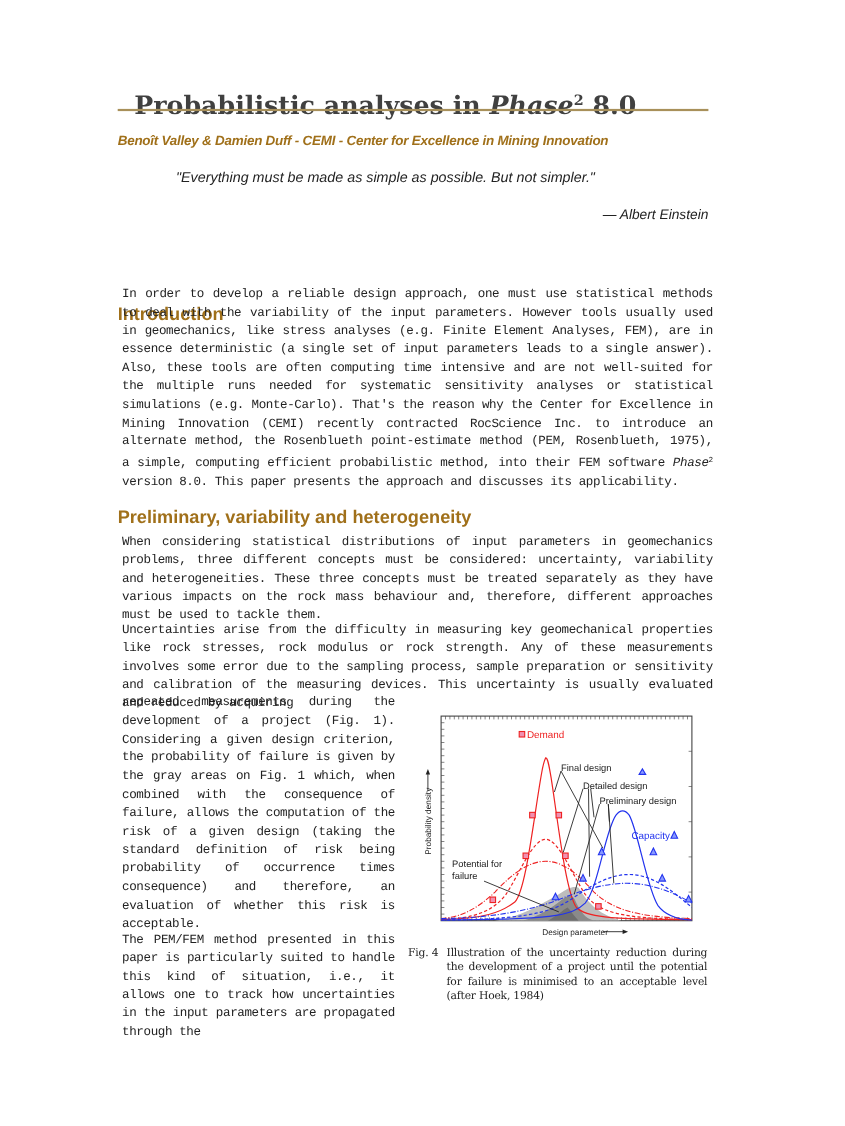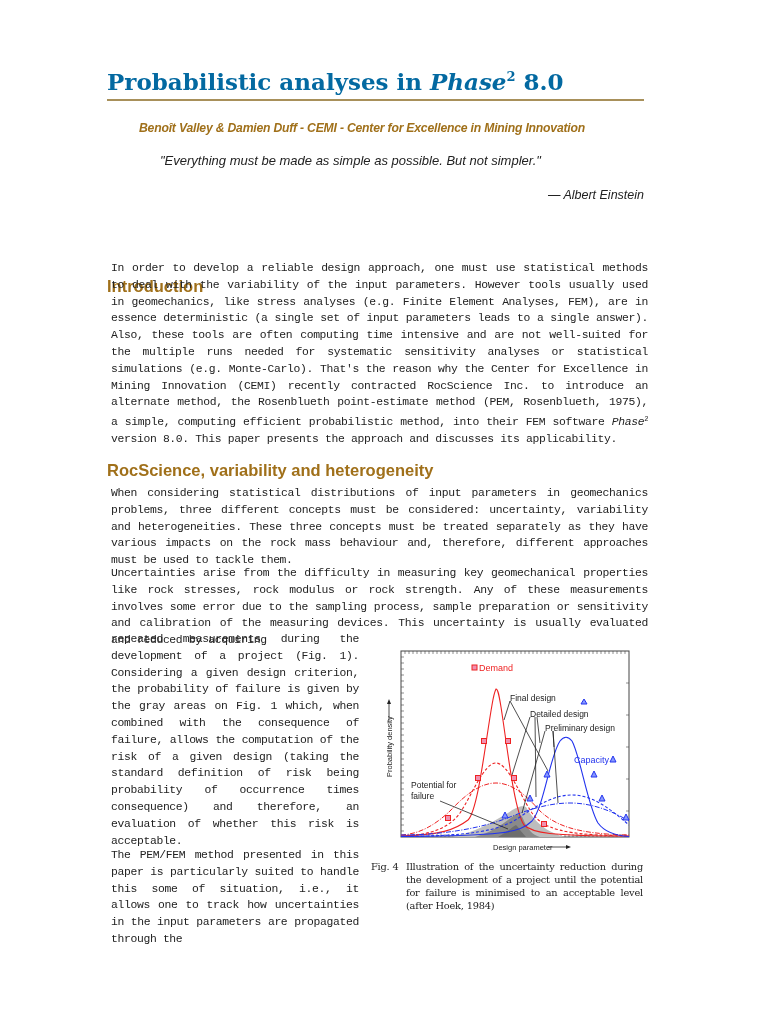--- a/index.html
+++ b/index.html
@@ -1,28 +1,28 @@
 <!DOCTYPE html>
 <html><head>
   <meta charset="utf-8">
   <style>
     html, body { margin: 0; padding: 0; background: #ffffff; }
     body { width: 768px; height: 1024px; position: relative; overflow: hidden; color: #222; }
     .title {
-      position: absolute; left: 107px; top: 68px; margin: 0;
+      position: absolute; left: 107px; top: 68px; margin: 15px;
       font-family: "DejaVu Serif", serif; font-weight: bold; font-size: 23px;
-      color: #0369a1; letter-spacing: 0px; white-space: nowrap;
+      color: #404040; letter-spacing: 0px; white-space: nowrap;
     }
     .title .it { font-style: italic; }
     .title sup { font-size: 13px; vertical-align: 9px; }
     .rule { position: absolute; left: 107px; top: 99px; width: 537px; height: 2px; background: #a8905a; }
     .authors {
       position: absolute; left: 107px; top: 121px; white-space: nowrap;
       font-family: "Liberation Sans", sans-serif; font-style: italic; font-weight: bold;
-      font-size: 12.2px; color: #a0701a; letter-spacing: -0.2px; margin-left: 32px;
+      font-size: 12.2px; color: #a0701a; letter-spacing: -0.2px;
     }
     .quote {
       position: absolute; left: 160px; top: 153px; white-space: nowrap;
       font-family: "Liberation Sans", sans-serif; font-style: italic; font-size: 13px; color: #222;
     }
     .attrib {
       position: absolute; right: 124px; top: 188px; white-space: nowrap;
       font-family: "Liberation Sans", sans-serif; font-style: italic; font-size: 12.5px; color: #222;
     }
     .h2 {
@@ -53,25 +53,25 @@
 <h1 class="title"><span>Probabilistic analyses in </span><span class="it">Phase</span><sup>2</sup><span> 8.0</span></h1>
 <div class="rule"></div>
 
 <div class="authors">Benoît Valley &amp; Damien Duff - CEMI - Center for Excellence in Mining Innovation</div>
 <div class="quote">"Everything must be made as simple as possible. But not simpler."</div>
 <div class="attrib">— Albert Einstein</div>
 
 <h2 class="h2" style="top:233px;margin-top:44px;">Introduction</h2>
 <p class="para" style="top:260px;"><span>In order to develop a reliable design approach, one must use statistical methods to deal with the variability of the input parameters. However tools usually used in geomechanics, like stress analyses (e.g. Finite Element Analyses, FEM), are in essence deterministic (a single set of input parameters leads to a single answer). Also, these tools are often computing time intensive and are not well-suited for the multiple runs needed for systematic sensitivity analyses or statistical simulations (e.g. Monte-Carlo). That's the reason why the Center for Excellence in Mining Innovation (CEMI) recently contracted RocScience Inc. to introduce an alternate method, the Rosenblueth point-estimate method (PEM, Rosenblueth, 1975), a simple, computing efficient probabilistic method, into their FEM software </span><span class="it">Phase</span><sup>2</sup><span> version 8.0. This paper presents the approach and discusses its applicability.</span></p>
 
-<h2 class="h2" style="top:461px;">RocScience, variability and heterogeneity</h2>
+<h2 class="h2" style="top:461px;">Preliminary, variability and heterogeneity</h2>
 <p class="para" style="top:485px;">When considering statistical distributions of input parameters in geomechanics problems, three different concepts must be considered: uncertainty, variability and heterogeneities. These three concepts must be treated separately as they have various impacts on the rock mass behaviour and, therefore, different approaches must be used to tackle them.</p>
 <p class="para" style="top:565px;">Uncertainties arise from the difficulty in measuring key geomechanical properties like rock stresses, rock modulus or rock strength. Any of these measurements involves some error due to the sampling process, sample preparation or sensitivity and calibration of the measuring devices. This uncertainty is usually evaluated and reduced by acquiring</p>
 <p class="para col" style="top:631px;">repeated measurements during the development of a project (Fig. 1). Considering a given design criterion, the probability of failure is given by the gray areas on Fig. 1 which, when combined with the consequence of failure, allows the computation of the risk of a given design (taking the standard definition of risk being probability of occurrence times consequence) and therefore, an evaluation of whether this risk is acceptable.</p>
-<p class="para col" style="top:847px;">The PEM/FEM method presented in this paper is particularly suited to handle this some of situation, i.e., it allows one to track how uncertainties in the input parameters are propagated through the</p>
+<p class="para col" style="top:847px;">The PEM/FEM method presented in this paper is particularly suited to handle this kind of situation, i.e., it allows one to track how uncertainties in the input parameters are propagated through the</p>
 
 <div class="figure">
   <svg width="270" height="210" viewBox="0 0 270 210">
     <defs>
       <clipPath id="plotclip">
           <rect x="21" y="6" width="228" height="186"></rect>
         </clipPath>
     </defs>
 
     <rect x="21" y="6" width="228" height="186" fill="none" stroke="#444" stroke-width="1"></rect>

